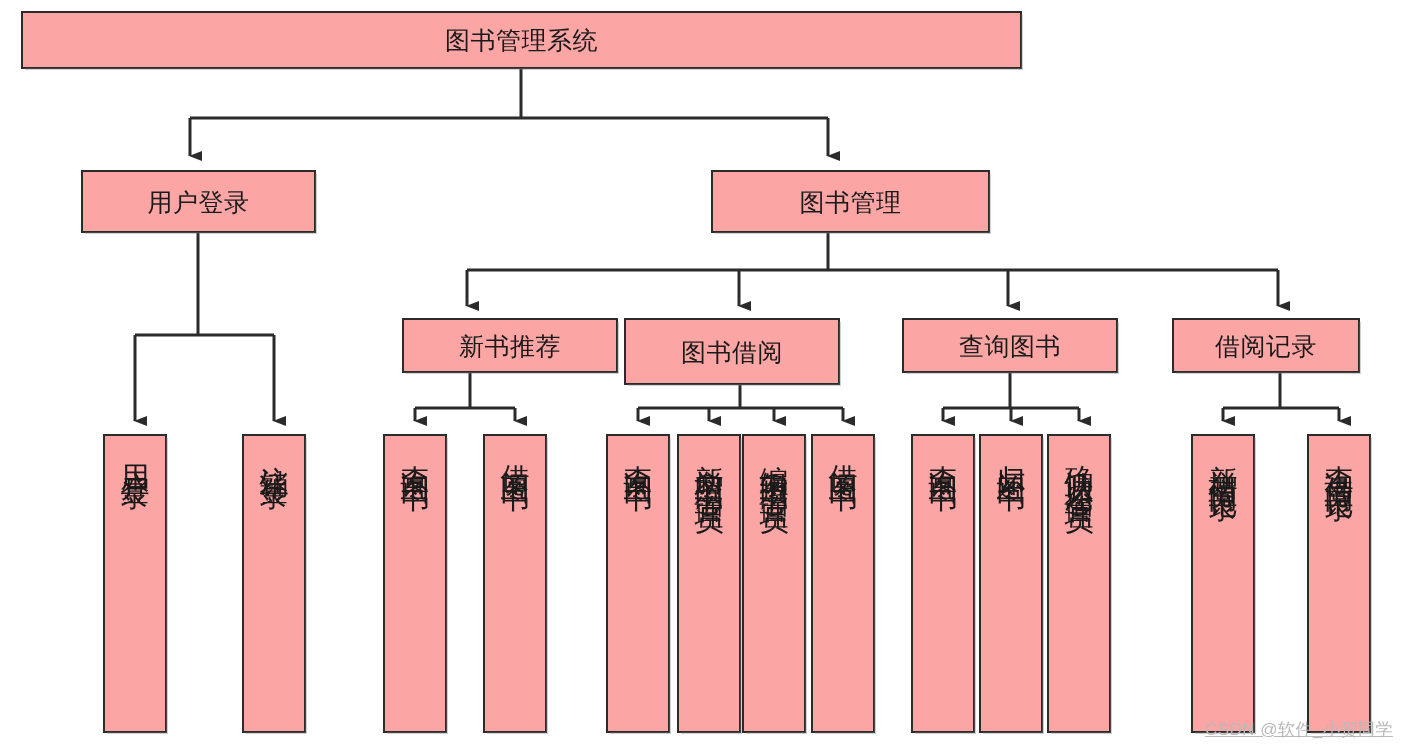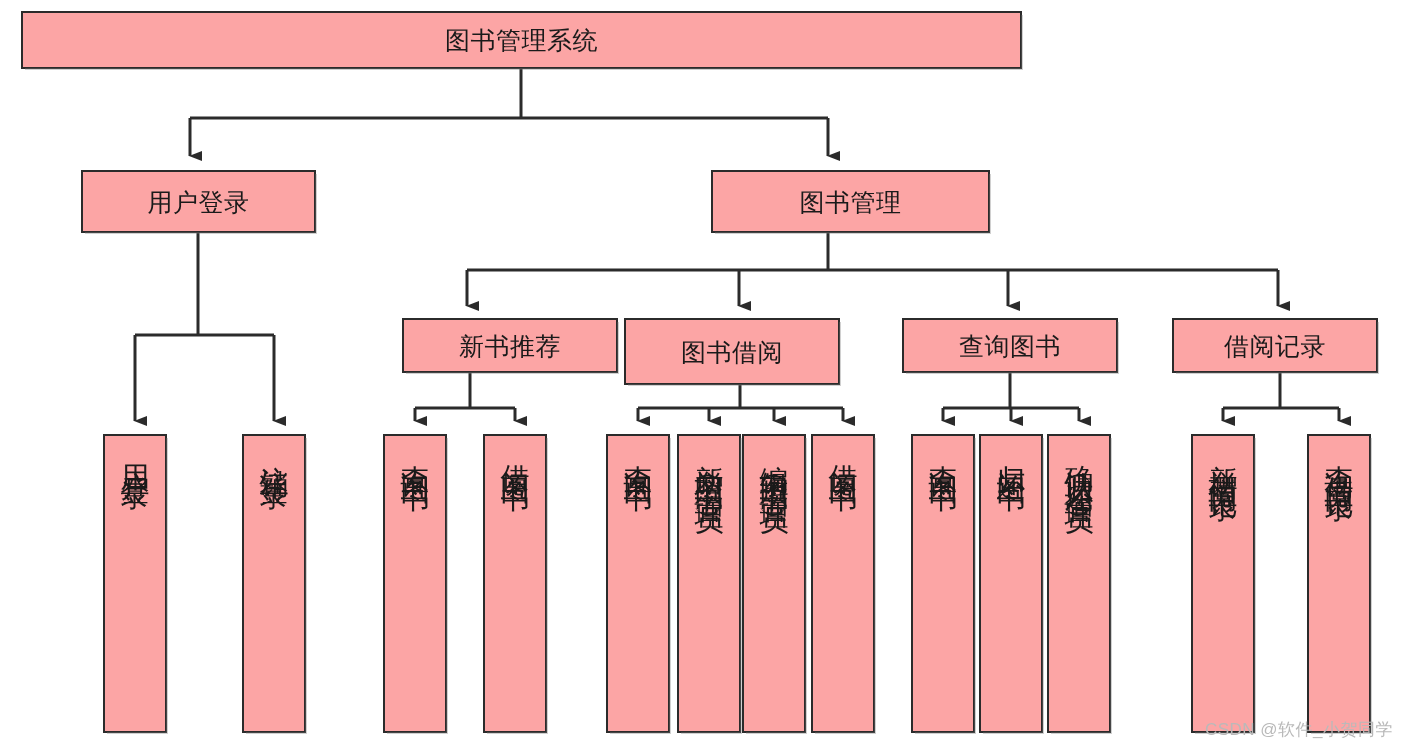--- a/index.html
+++ b/index.html
@@ -64,20 +64,21 @@
   }
   .watermark{
     position:absolute;
     right:12px;
     bottom:6px;
     font-size:17px;
     color:#b9b9b9;
     letter-spacing:.5px;
     z-index:5;
     user-select:none;
+    text-decoration:underline;
   }
 </style>
 </head>
 <body>
 
 <div id="canvas">
 
   <svg class="wires" viewBox="0 0 1405 747" xmlns="http://www.w3.org/2000/svg">
     <defs>
       <marker id="arw" markerWidth="12" markerHeight="14" refX="5" refY="12" orient="auto" markerUnits="userSpaceOnUse">
@@ -141,21 +142,21 @@
 
   <div class="node h" style="left:362px;top:318px;width:216px;height:55px;margin-left:40px;">
     <span class="lbl">新书推荐</span>
   </div>
   <div class="node h" style="left:624px;top:318px;width:216px;height:67px;">
     <span class="lbl">图书借阅</span>
   </div>
   <div class="node h" style="left:902px;top:318px;width:216px;height:55px;">
     <span class="lbl">查询图书</span>
   </div>
-  <div class="node h" style="left:1172px;top:318px;width:206px;height:55px;">
+  <div class="node h" style="left:1172px;top:318px;width:188px;height:55px;">
     <span class="lbl">借阅记录</span>
   </div>
 
   <div class="node v" style="left:103px;top:434px;width:64px;height:299px;">
     <span class="lbl">用户登录</span>
   </div>
   <div class="node v" style="left:242px;top:434px;width:64px;height:299px;">
     <span class="lbl">注销登录</span>
   </div>
 

